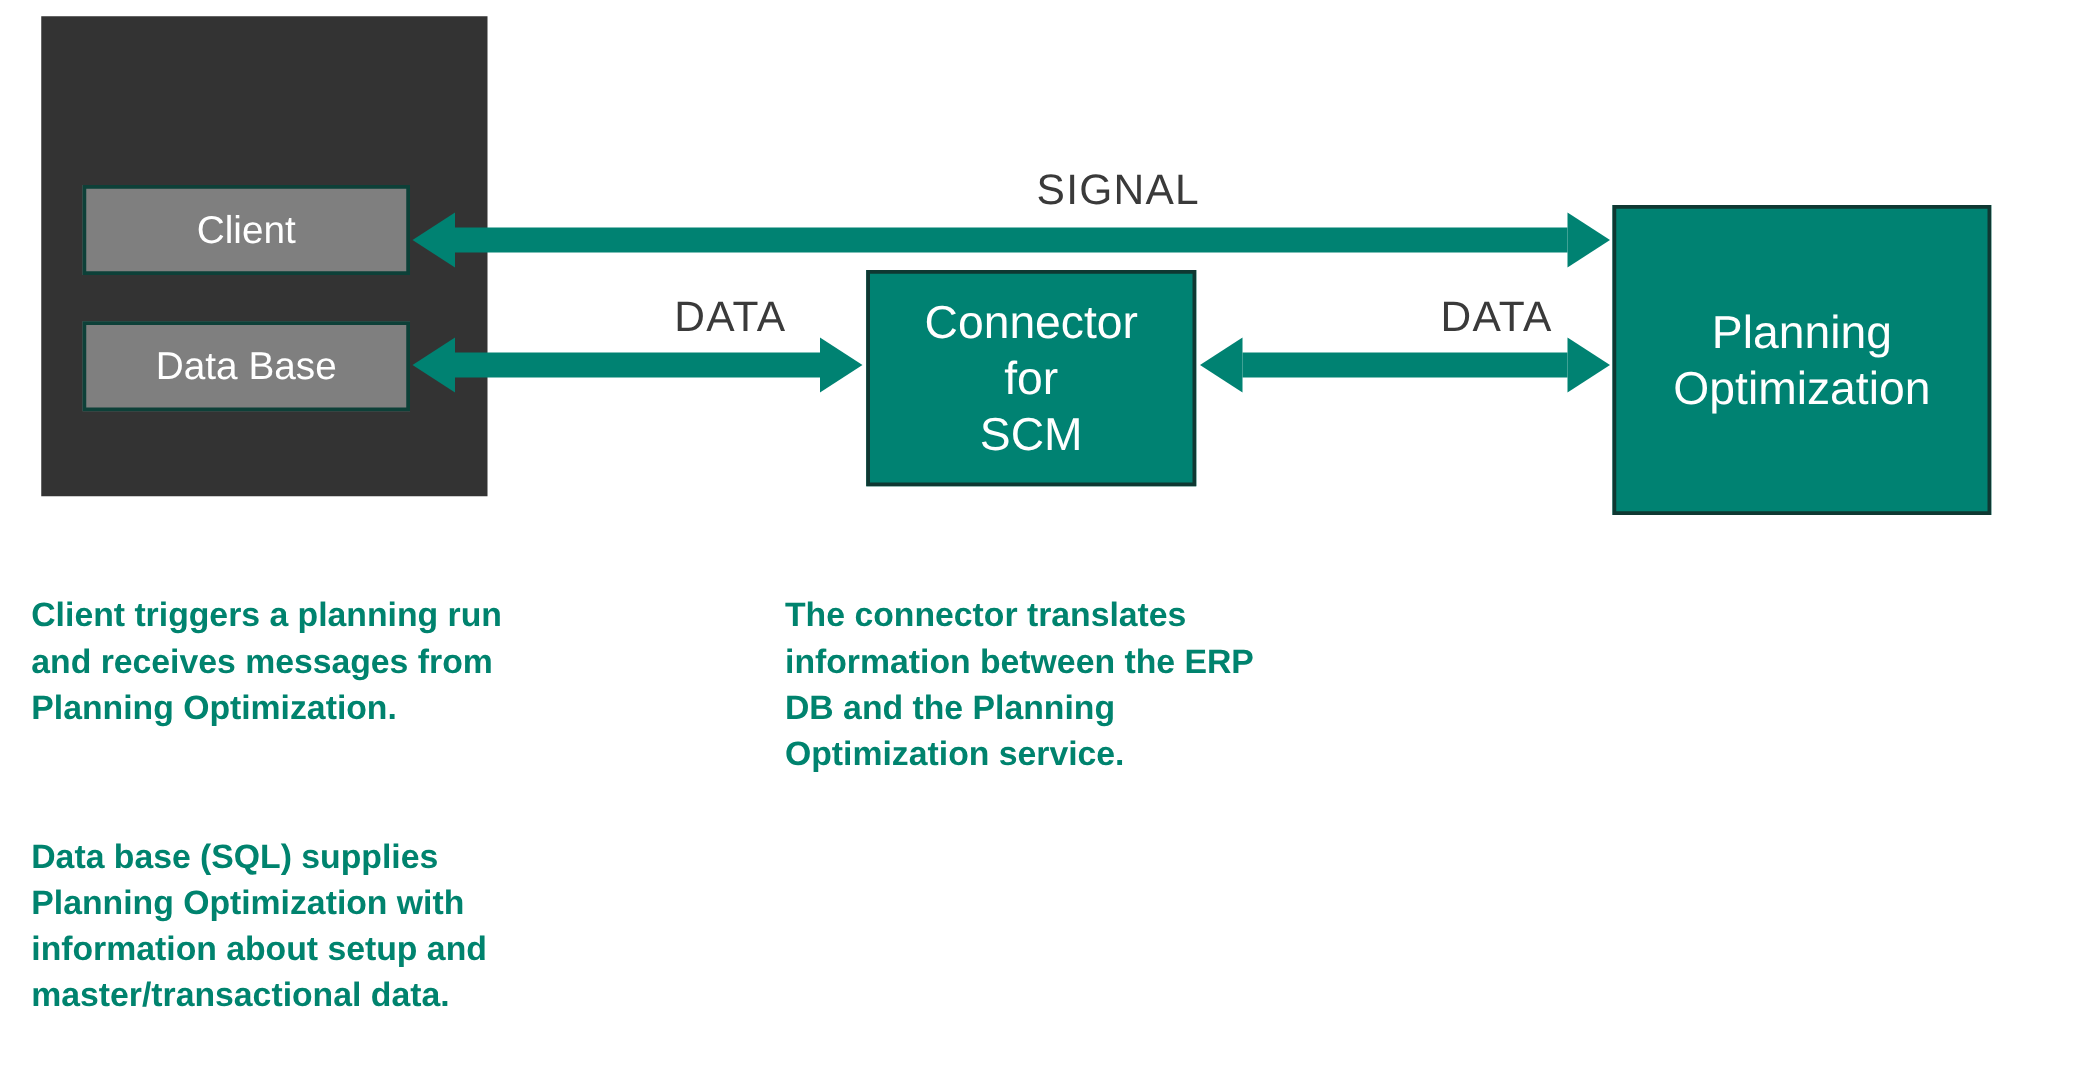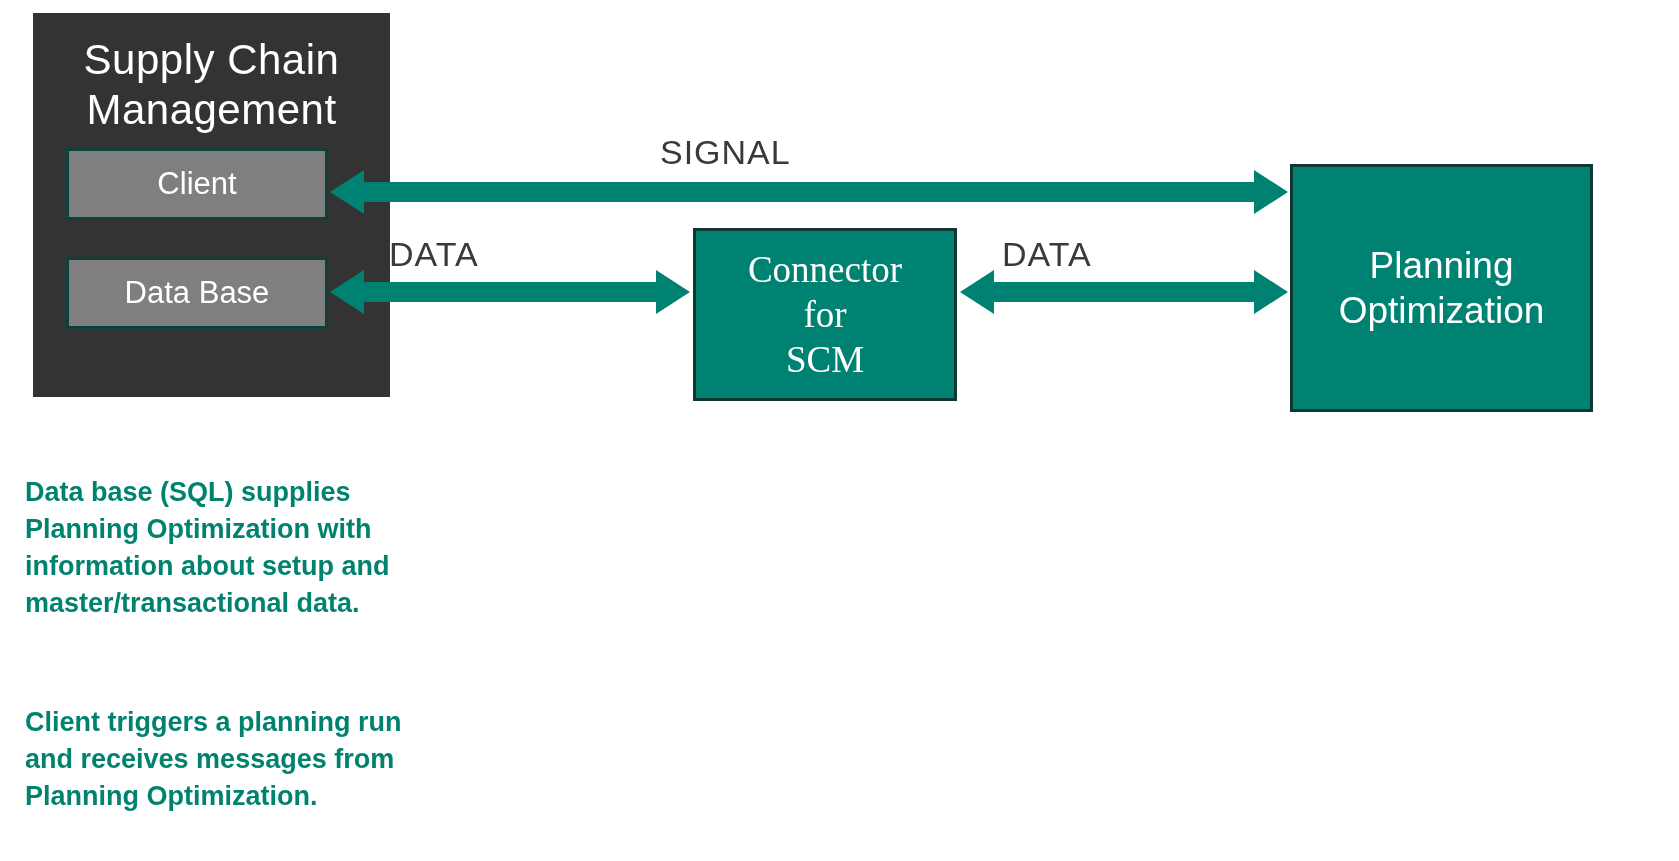--- a/index.html
+++ b/index.html
@@ -47,21 +47,21 @@
 
   
   .teal-box {
     position: absolute;
     background: var(--teal);
     border: 3px solid var(--teal-border);
     display: flex; align-items: center; justify-content: center;
     color: var(--white); font-size: 37px; line-height: 45px;
     text-align: center; white-space: pre-line; font-weight: 400;
   }
-  .teal-box.connector { left: 693px; top: 228px; width: 264px; height: 173px; font-family: Liberation Serif, serif; }
+  .teal-box.connector { left: 693px; top: 216px; width: 264px; height: 173px; }
   .teal-box.planning  { left: 1290px; top: 164px; width: 303px; height: 248px; }
 
   
   .arrow {
     position: absolute; height: 44px;
     display: flex; align-items: center;
     z-index: 5;
   }
   .arrow .head { width: 0; height: 0; flex: none; }
   .arrow .head.left {
@@ -75,21 +75,21 @@
     border-left: 34px solid var(--teal);
   }
   .arrow .shaft { flex: 1; height: 20px; background: var(--teal); }
   .arrow.signal     { left: 330px; top: 170px; width: 958px; }
   .arrow.data-left  { left: 330px; top: 270px; width: 360px; }
   .arrow.data-right { left: 960px; top: 270px; width: 328px; }
 
   .flow-label {
     position: absolute; z-index: 6;
     color: var(--label-gray); font-size: 34px; font-weight: 400;
-    text-align: left; letter-spacing: 1px;
+    text-align: right; letter-spacing: 1px;
   }
   .flow-label.signal     { left: 660px;  top: 133px; width: 300px; }
   .flow-label.data-left  { left: 389px;  top: 235px; width: 240px; }
   .flow-label.data-right { left: 1002px; top: 235px; width: 240px; }
 
   
   .desc-col {
     position: absolute; top: 437px;
     color: var(--teal-text);
     font-size: 27px; line-height: 37px; font-weight: 700;
@@ -100,22 +100,20 @@
   .desc-col.right  { left: 1237px; width: 442px; }
   .desc-col p { margin: 0 0 45px 0; }
   .desc-col p:last-child { margin-bottom: 0; }
 </style>
 </head>
 <body>
 
 <div class="canvas">
 
   <div class="scm-box">
-    <div class="scm-title">Supply Chain
-Management</div>
     <div class="inner-box database">
       <span>Data Base</span>
     </div>
     <div class="inner-box client">
       <span>Client</span>
     </div>
   </div>
 
   <div class="teal-box connector">Connector
 for
@@ -139,23 +137,29 @@
   </div>
 
   <div class="flow-label data-right">DATA</div>
   <div class="arrow data-right">
     <span class="head left"></span>
     <span class="shaft"></span>
     <span class="head right"></span>
   </div>
 
   <div class="desc-col left">
+    <p>Client triggers a planning run
+and receives messages from
+Planning Optimization.</p>
     <p>Data base (SQL) supplies
 Planning Optimization with
 information about setup and
 master/transactional data.</p>
-    <p>Client triggers a planning run
-and receives messages from
-Planning Optimization.</p>
     
+  </div>
+  <div class="desc-col middle">
+    <p>The connector translates
+information between the ERP
+DB and the Planning
+Optimization service.</p>
   </div>
 
 </div>
 
 </body></html>

